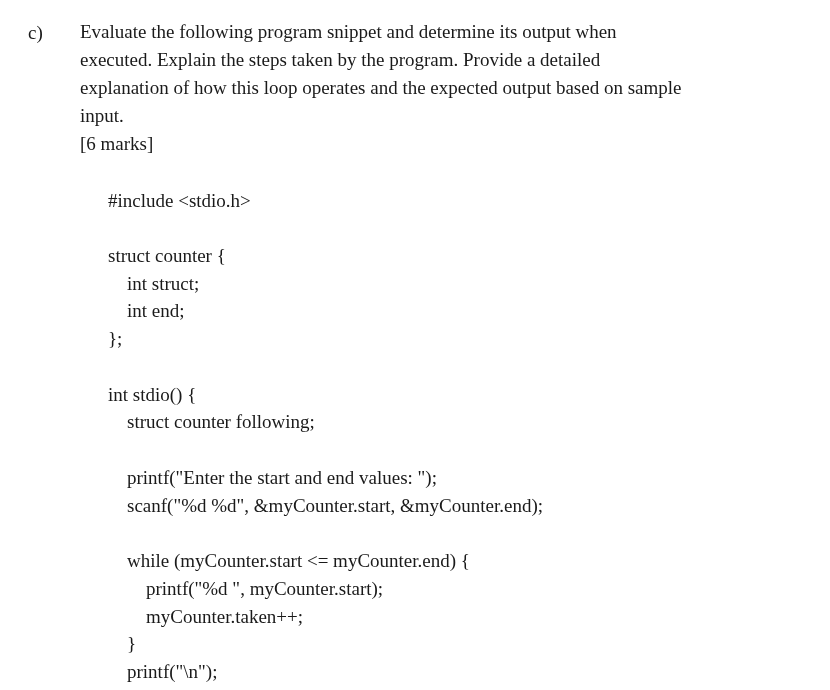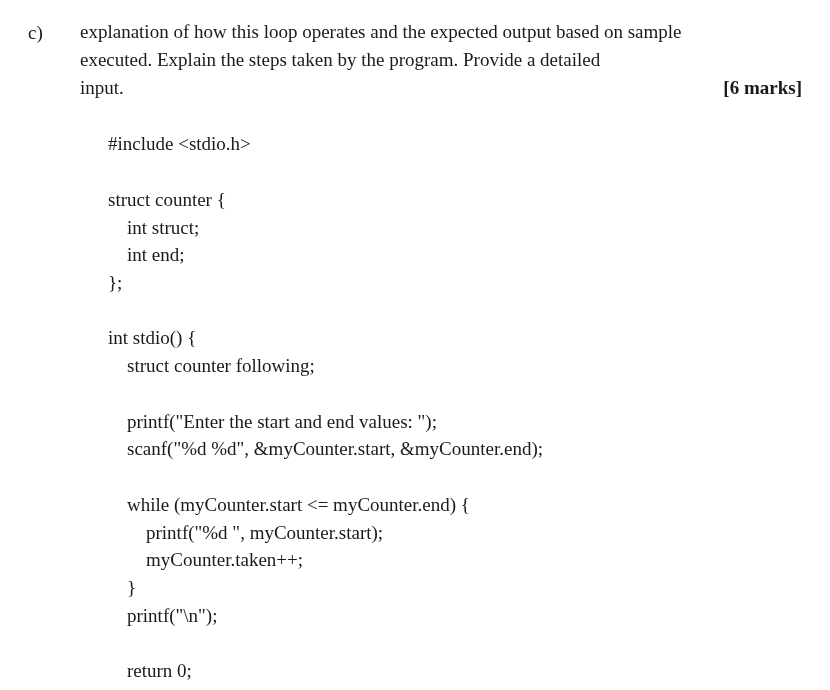--- a/index.html
+++ b/index.html
@@ -39,40 +39,41 @@
     margin-top: 28px;
     margin-left: 80px;
     font-family: "Georgia", "Times New Roman", serif;
     font-size: 19px;
     line-height: 1.46;
     white-space: pre;
     color: #1a1a1a;
   }
   .para-last {
     display: flex;
-    justify-content: space-between;
+    flex-direction: column;
   }
   .para-last .left {
     flex: 0 0 auto;
   }
   .para-last .right {
     flex: 0 0 auto;
-    font-weight: bold;
+    font-weight: normal;
   }
 </style>
 </head>
 <body>
 
 <div class="page">
 
   <div class="question-row">
     <div class="q-label">c)</div>
     <div class="q-body">
+      <div>Evaluate the following program snippet and determine its output when</div>
+      <div>executed.   Explain the steps taken by the program. Provide a detailed</div>
       <div>explanation of how this loop operates and the expected output based on sample</div>
-      <div>executed.   Explain the steps taken by the program. Provide a detailed</div>
       <div class="para-last">
         <span class="left">input.</span>
         <span class="right">[6 marks]</span>
       </div>
     </div>
   </div>
 
   <div class="code-block"><span>#include &lt;stdio.h&gt;</span>
 <span></span>
 <span>struct counter {</span>

